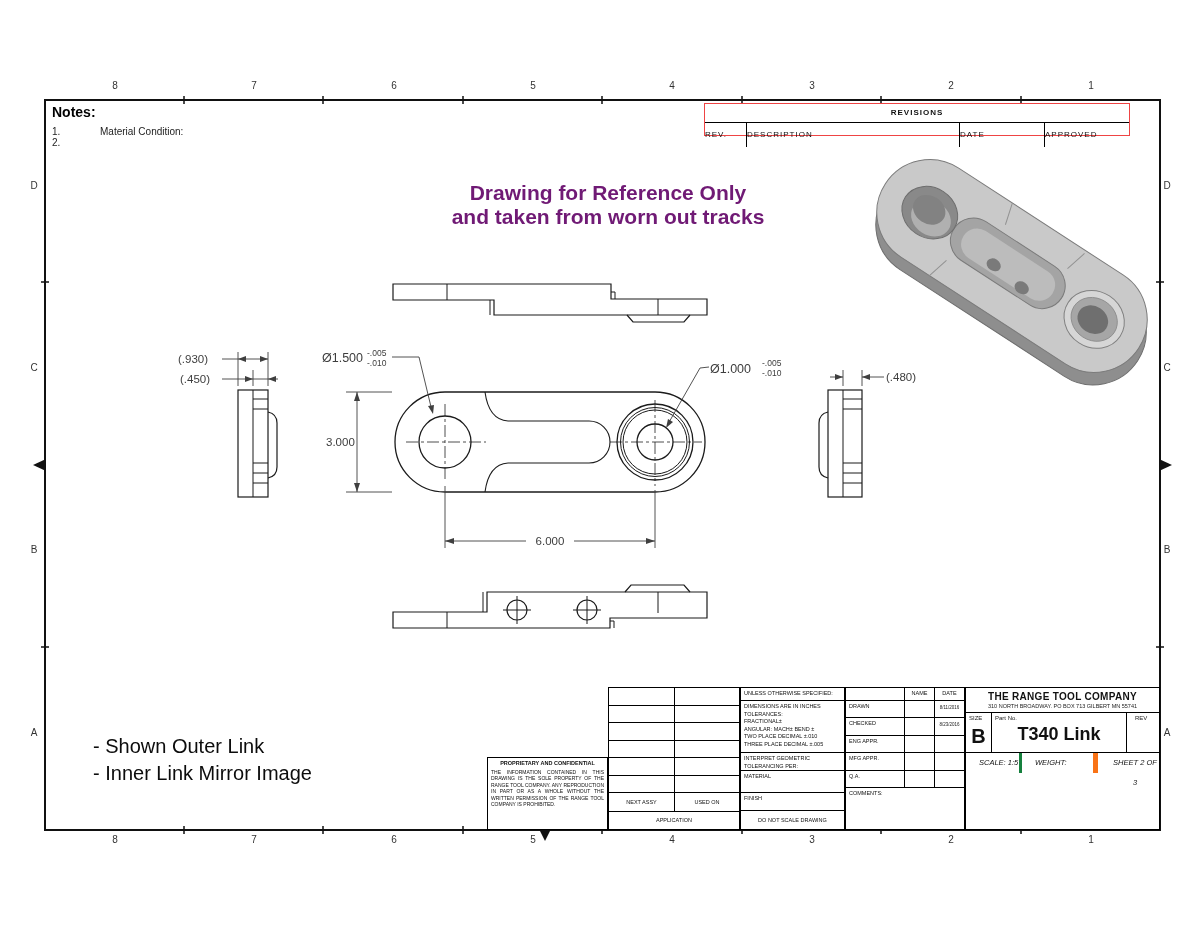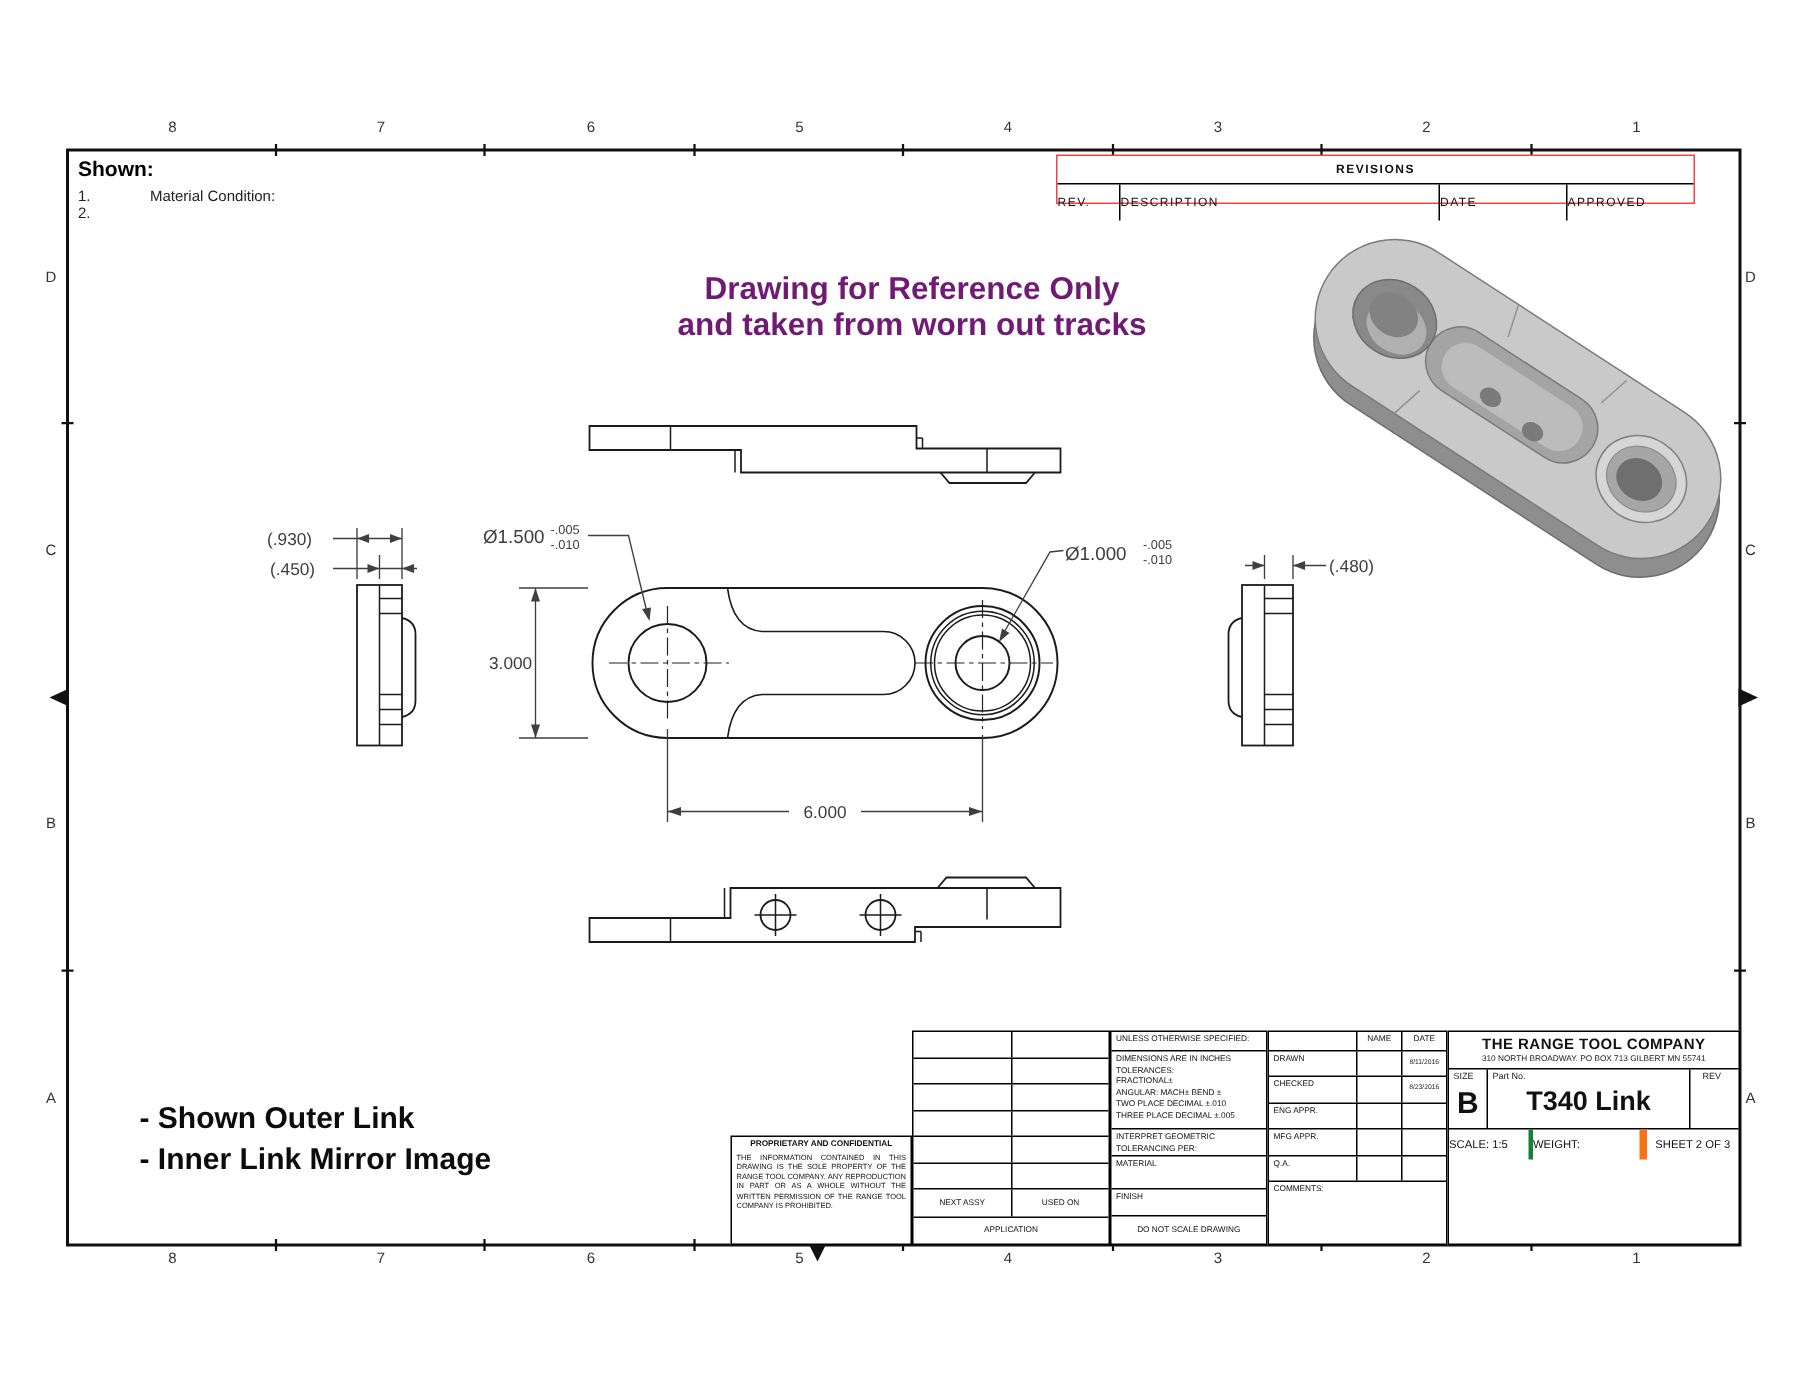--- a/index.html
+++ b/index.html
@@ -6,21 +6,21 @@
   .sheet{position:relative;width:1200px;height:928px;background:#fff;overflow:hidden;
          font-family:"Liberation Sans",sans-serif;color:#111;}
   .abs{position:absolute;}
   svg text{font-family:"Liberation Sans",sans-serif;fill:#3d3d3d;}
   .zone{position:absolute;width:20px;text-align:center;font-size:10px;color:#333;}
   .zoneL{position:absolute;width:20px;text-align:center;font-size:10px;color:#333;}
   .notes-head{font-size:14px;font-weight:bold;color:#000;}
   .notes-item{font-size:10px;color:#222;display:flex;}
   .notes-item .n{width:48px;}
   .refnote{width:420px;text-align:center;font-weight:bold;font-size:21px;line-height:24px;color:#701a75;}
-  .linknote{font-weight:bold;font-size:20px;line-height:27px;color:#0c0c0c;}
+  .linknote{font-weight:normal;font-size:20px;line-height:27px;color:#0c0c0c;}
   
   .rev-table{left:704px;top:103px;width:426px;height:33px;border:1px solid #ef4444;box-sizing:border-box;}
   .rev-title{height:18px;line-height:18px;text-align:center;font-size:8px;font-weight:bold;letter-spacing:1px;border-bottom:1px solid #000;}
   .rev-cols{display:flex;height:24px;}
   .rev-cols div{font-size:8px;letter-spacing:1px;text-align:left;line-height:24px;box-sizing:border-box;}
   .rc2,.rc3,.rc4{border-left:1px solid #000;}
   
   .tb{border:1px solid #000;box-sizing:border-box;background:#fff;}
   .tiny{font-size:5.5px;line-height:7.5px;color:#111;}
   .tb-sec{box-sizing:border-box;border-bottom:1px solid #000;overflow:hidden;}
@@ -36,21 +36,21 @@
   .app-cell.r{border-left:1px solid #000;}
   
   .co-name{font-size:10px;font-weight:bold;text-align:center;padding-top:3px;letter-spacing:0.3px;}
   .co-addr{font-size:5.5px;text-align:center;color:#222;padding-top:1px;}
   .pn-label{font-size:6.5px;padding:2px 0 0 3px;color:#222;}
   .pn-line{font-size:16px;font-weight:bold;text-align:center;line-height:19px;color:#000;}
   .sz-row{display:flex;height:40px;box-sizing:border-box;border-bottom:1px solid #000;}
   .sz-c{box-sizing:border-box;position:relative;}
   .sz-lbl{font-size:6px;color:#222;position:absolute;top:2px;left:3px;}
   .bot-row{display:flex;height:20px;}
-  .bot-c{box-sizing:border-box;font-size:7.5px;line-height:20px;padding-left:0;color:#111;}
+  .bot-c{box-sizing:border-box;font-size:7.5px;line-height:20px;padding-left:13px;color:#111;font-style:italic;}
 </style>
 </head>
 <body>
 
 <div class="sheet">
 
   <svg class="abs" width="1200" height="928" viewBox="0 0 1200 928" style="left:0;top:0;">
 
     <g stroke="#111" fill="none" stroke-width="2">
       <rect x="45" y="100" width="1115" height="730"></rect>
@@ -187,21 +187,21 @@
   <span class="zoneL" style="left:24px;top:180px">D</span>
   <span class="zoneL" style="left:24px;top:362px">C</span>
   <span class="zoneL" style="left:24px;top:544px">B</span>
   <span class="zoneL" style="left:24px;top:727px">A</span>
   <span class="zoneL" style="left:1157px;top:180px">D</span>
   <span class="zoneL" style="left:1157px;top:362px">C</span>
   <span class="zoneL" style="left:1157px;top:544px">B</span>
   <span class="zoneL" style="left:1157px;top:727px">A</span>
 
   <div class="abs" style="left:52px;top:104px;width:300px;">
-    <div class="notes-head">Shown:</div>
+    <div class="notes-head">Notes:</div>
     <div class="notes-item" style="margin-top:6px;">
       <span class="n">1.</span>
       <span>Material Condition:</span>
     </div>
     <div class="notes-item">
       <span class="n">2.</span>
       <span></span>
     </div>
   </div>
 

